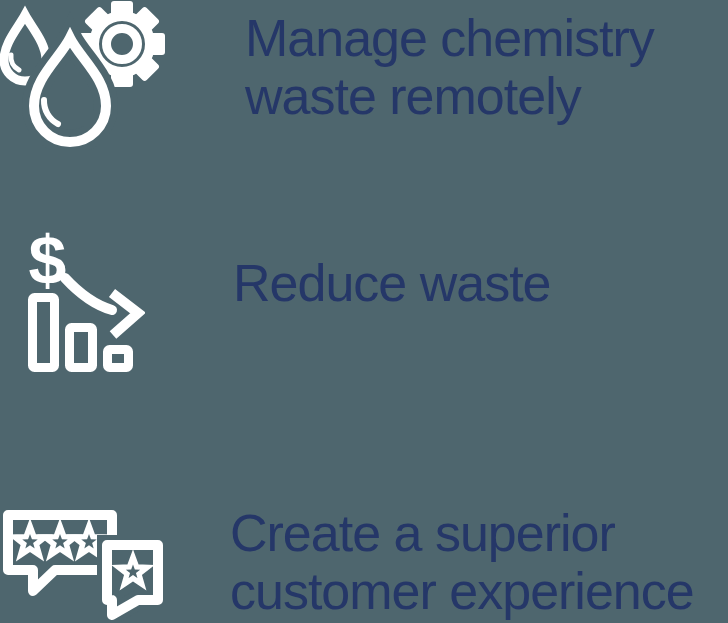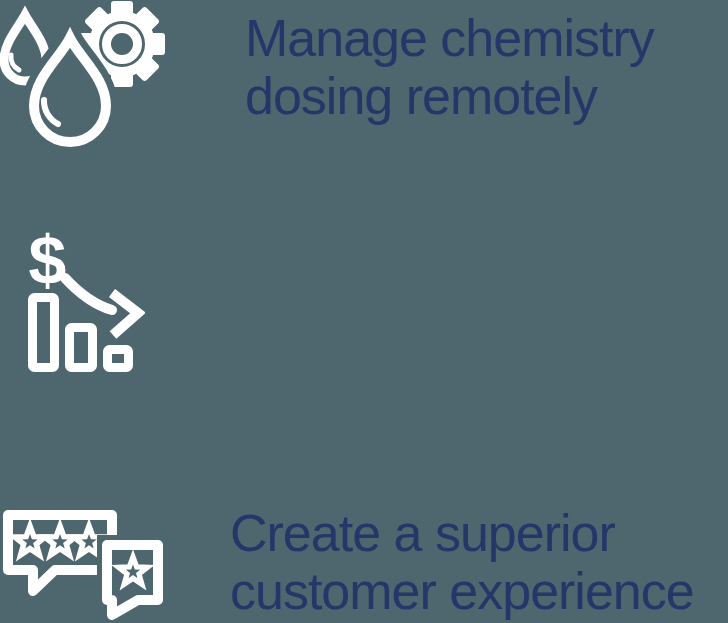--- a/index.html
+++ b/index.html
@@ -67,33 +67,34 @@
       <circle class="icon-stroke" stroke-width="9" cx="122" cy="44" r="15.5"></circle>
     </g>
 
     <path class="icon-halo" stroke-width="24" d="M70,38 C60,58 34,78 34,106 A36,36 0 0 0 106,106 C106,78 80,58 70,38 Z"></path>
     <path class="icon-stroke" stroke-width="10" d="M70,38 C60,58 34,78 34,106 A36,36 0 0 0 106,106 C106,78 80,58 70,38 Z"></path>
     <path class="icon-stroke" stroke-width="6" stroke-linecap="round" d="M44,100 A26,26 0 0 0 58,124"></path>
   </svg>
 
   <div id="text-row-1" class="feature-text">
     <div>Manage chemistry</div>
-    <div>dosing remotely</div>
+    <div>waste remotely</div>
   </div>
 
   <svg id="icon-2" class="icon-svg" width="125" height="150" viewBox="0 0 125 150" aria-hidden="true">
     <text class="dollar" x="27.5" y="58">$</text>
     <rect class="icon-stroke" stroke-width="9" rx="2" x="12.5" y="71.5" width="22" height="70"></rect>
     <rect class="icon-stroke" stroke-width="9" rx="2" x="49.5" y="101.5" width="23" height="40"></rect>
     <rect class="icon-stroke" stroke-width="9" rx="2" x="87.5" y="123.5" width="21" height="18"></rect>
     <path class="icon-stroke" stroke-width="10" stroke-linecap="round" d="M45,52 Q68,77 92,84"></path>
     <path class="icon-stroke" stroke-width="10" stroke-linejoin="miter" d="M92,67 L118,87 L93,109"></path>
   </svg>
 
   <div id="text-row-2" class="feature-text">
+    <div>Reduce waste</div>
   </div>
 
   <svg id="icon-3" class="icon-svg" width="168" height="120" viewBox="0 0 168 120" aria-hidden="true">
     <defs>
       <path id="star" d="M0,-16 L3.88,-5.34 L15.22,-4.94 L6.28,2.04 L9.41,12.94 L0,6.6 L-9.41,12.94 L-6.28,2.04 L-15.22,-4.94 L-3.88,-5.34 Z"></path>
     </defs>
 
     <path class="icon-stroke" stroke-width="10" stroke-linejoin="round" d="M8,12 H112 V67 H55 L33,88 V67 H8 Z"></path>
 
     <use href="#star" class="icon-stroke" stroke-width="5.5" transform="translate(30,39)"></use>

